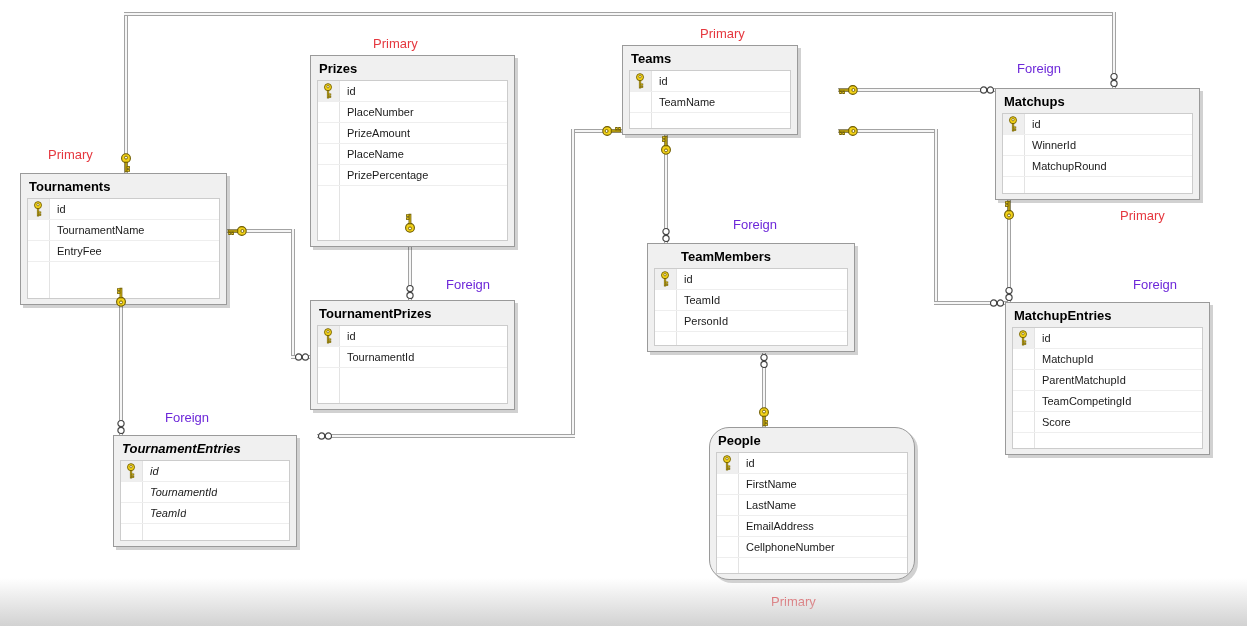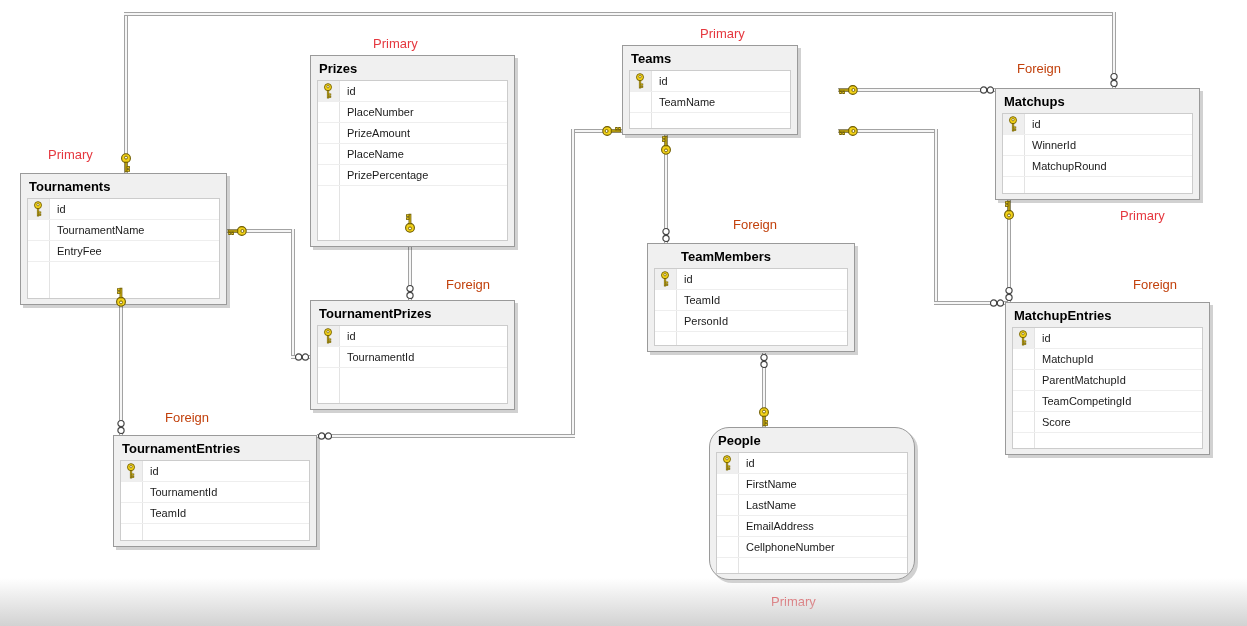--- a/index.html
+++ b/index.html
@@ -55,21 +55,21 @@
   .keycell svg{position:absolute;left:5px;top:2px;}
   .fieldname{
     font-size:11px;color:#1a1a1a;padding-left:7px;line-height:20px;
     white-space:nowrap;overflow:hidden;
   }
   
   .anno{
     position:absolute;font-size:13px;line-height:15px;white-space:nowrap;
   }
   .anno.primary{color:#e5383f;}
-  .anno.foreign{color:#c2410c;}
+  .anno.foreign{color:#6d28d9;}
 </style>
 </head>
 <body>
 
 <div id="canvas">
     <div class="seg v" style="left: 124px; top: 12px; width: 4px; height: 163px;"></div>
     <div class="seg h" style="left: 124px; top: 12px; width: 992px; height: 4px;"></div>
     <div class="seg v" style="left: 1112px; top: 12px; width: 4px; height: 78px;"></div>
     <div class="seg h" style="left: 227px; top: 229px; width: 68px; height: 4px;"></div>
     <div class="seg v" style="left: 291px; top: 229px; width: 4px; height: 130px;"></div>
@@ -247,21 +247,21 @@
         </div>
         <div class="field-row">
           <span class="keycell"></span>
           <span class="fieldname">PersonId</span>
         </div>
         <div class="field-row empty">
           <span class="keycell"></span>
         </div>
       </div>
     </div>
-    <div class="table-box" style="left: 113px; top: 435px; width: 204px; height: 112px;">
+    <div class="table-box" style="left: 113px; top: 435px; width: 184px; height: 112px; font-style: italic;">
       <div class="table-title">TournamentEntries</div>
       <div class="table-grid">
         <div class="field-row pk">
           <span class="keycell">
             <svg width="10" height="16" viewBox="0 0 12 20" xmlns="http://www.w3.org/2000/svg">
               <circle cx="6" cy="5.2" r="4.4" fill="#f3d218" stroke="#6e5c00" stroke-width="1.1"></circle>
               <circle cx="6" cy="4.6" r="1.5" fill="#fffbe8" stroke="#6e5c00" stroke-width="0.9"></circle>
               <rect x="5.1" y="9.2" width="1.9" height="9.6" fill="#f3d218" stroke="#6e5c00" stroke-width="0.9"></rect>
               <rect x="7" y="13.6" width="2.6" height="1.7" fill="#f3d218" stroke="#6e5c00" stroke-width="0.8"></rect>
               <rect x="7" y="16.6" width="2.6" height="1.7" fill="#f3d218" stroke="#6e5c00" stroke-width="0.8"></rect>

